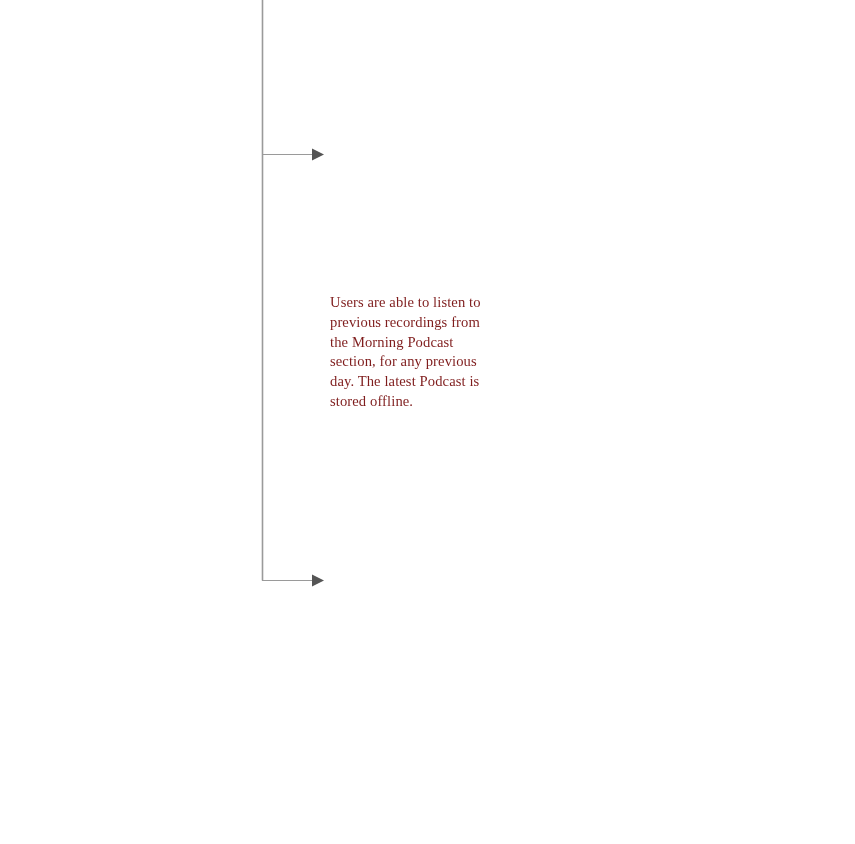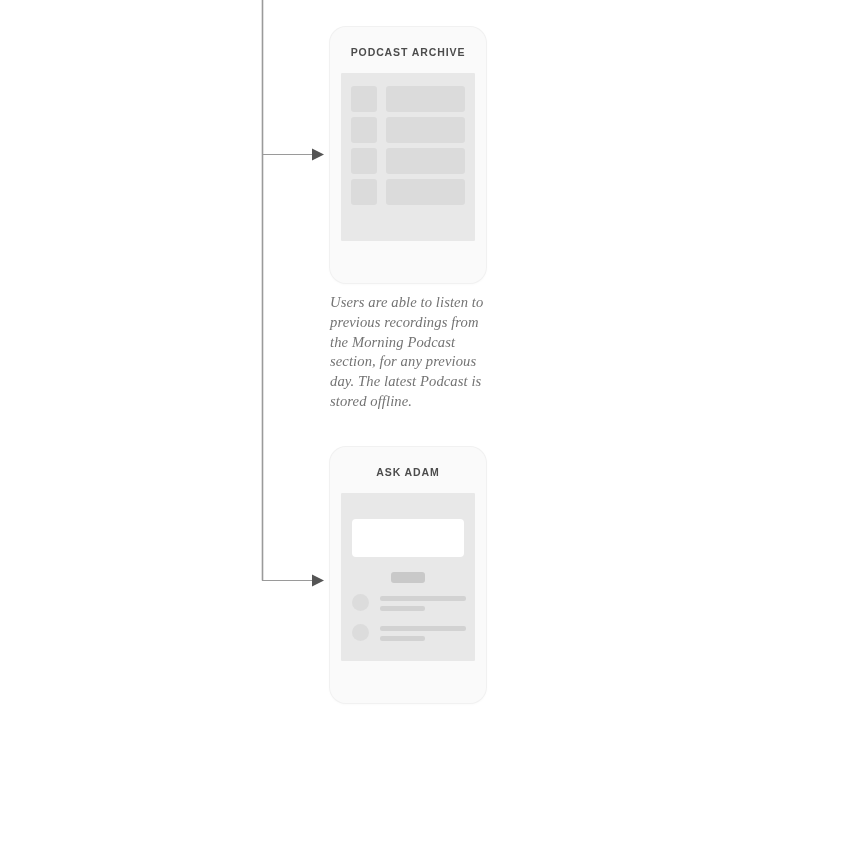--- a/index.html
+++ b/index.html
@@ -145,24 +145,23 @@
     height: 5px;
     background: #d2d2d2;
     border-radius: 2px;
   }
 
   
   .caption {
     position: absolute;
     width: 160px;
     font-family: "Liberation Serif", "DejaVu Serif", serif;
-    font-style: italic;
     font-size: 14.6px;
     line-height: 19.8px;
-    color: #737373;
+    color: #7f1d1d;
     letter-spacing: 0.1px;
   }
   .caption.cap1 { left: 330px; top: 293px; }
   .caption.cap2 { left: 330px; top: 717px; }
 </style>
 </head>
 <body>
 
 <div id="canvas">
 
@@ -170,59 +169,18 @@
 
     <line x1="262.5" y1="0" x2="262.5" y2="580.5" stroke="#9a9a9a" stroke-width="1.6"></line>
 
     <line x1="262" y1="154.5" x2="312" y2="154.5" stroke="#9a9a9a" stroke-width="1.2"></line>
     <polygon points="312,148.5 324,154.5 312,160.5" fill="#555555"></polygon>
 
     <line x1="262" y1="580.5" x2="312" y2="580.5" stroke="#9a9a9a" stroke-width="1.2"></line>
     <polygon points="312,574.5 324,580.5 312,586.5" fill="#555555"></polygon>
   </svg>
 
-  <div class="phone-card card1">
-    <div class="card-title">PODCAST ARCHIVE</div>
-
-    <div class="screen">
-      <div class="list-row" style="top:13px;">
-        <div class="list-thumb"></div>
-        <div class="list-bar"></div>
-      </div>
-      <div class="list-row" style="top:44px;">
-        <div class="list-thumb"></div>
-        <div class="list-bar"></div>
-      </div>
-      <div class="list-row" style="top:75px;">
-        <div class="list-thumb"></div>
-        <div class="list-bar"></div>
-      </div>
-      <div class="list-row" style="top:106px;">
-        <div class="list-thumb"></div>
-        <div class="list-bar"></div>
-      </div>
-    </div>
-  </div>
 
   <div class="caption cap1">Users are able to listen to previous recordings from the Morning Podcast section, for any previous day. The latest Podcast is stored offline.</div>
 
-  <div class="phone-card card2">
-    <div class="card-title">ASK ADAM</div>
-
-    <div class="screen">
-      <div class="ask-input"></div>
-      <div class="ask-button"></div>
-
-      <div class="feed-row" style="top:100px;">
-        <div class="feed-avatar"></div>
-        <div class="feed-line-long"></div>
-        <div class="feed-line-short"></div>
-      </div>
-      <div class="feed-row" style="top:130px;">
-        <div class="feed-avatar"></div>
-        <div class="feed-line-long"></div>
-        <div class="feed-line-short"></div>
-      </div>
-    </div>
-  </div>
 
 
 </div>
 
 </body></html>

